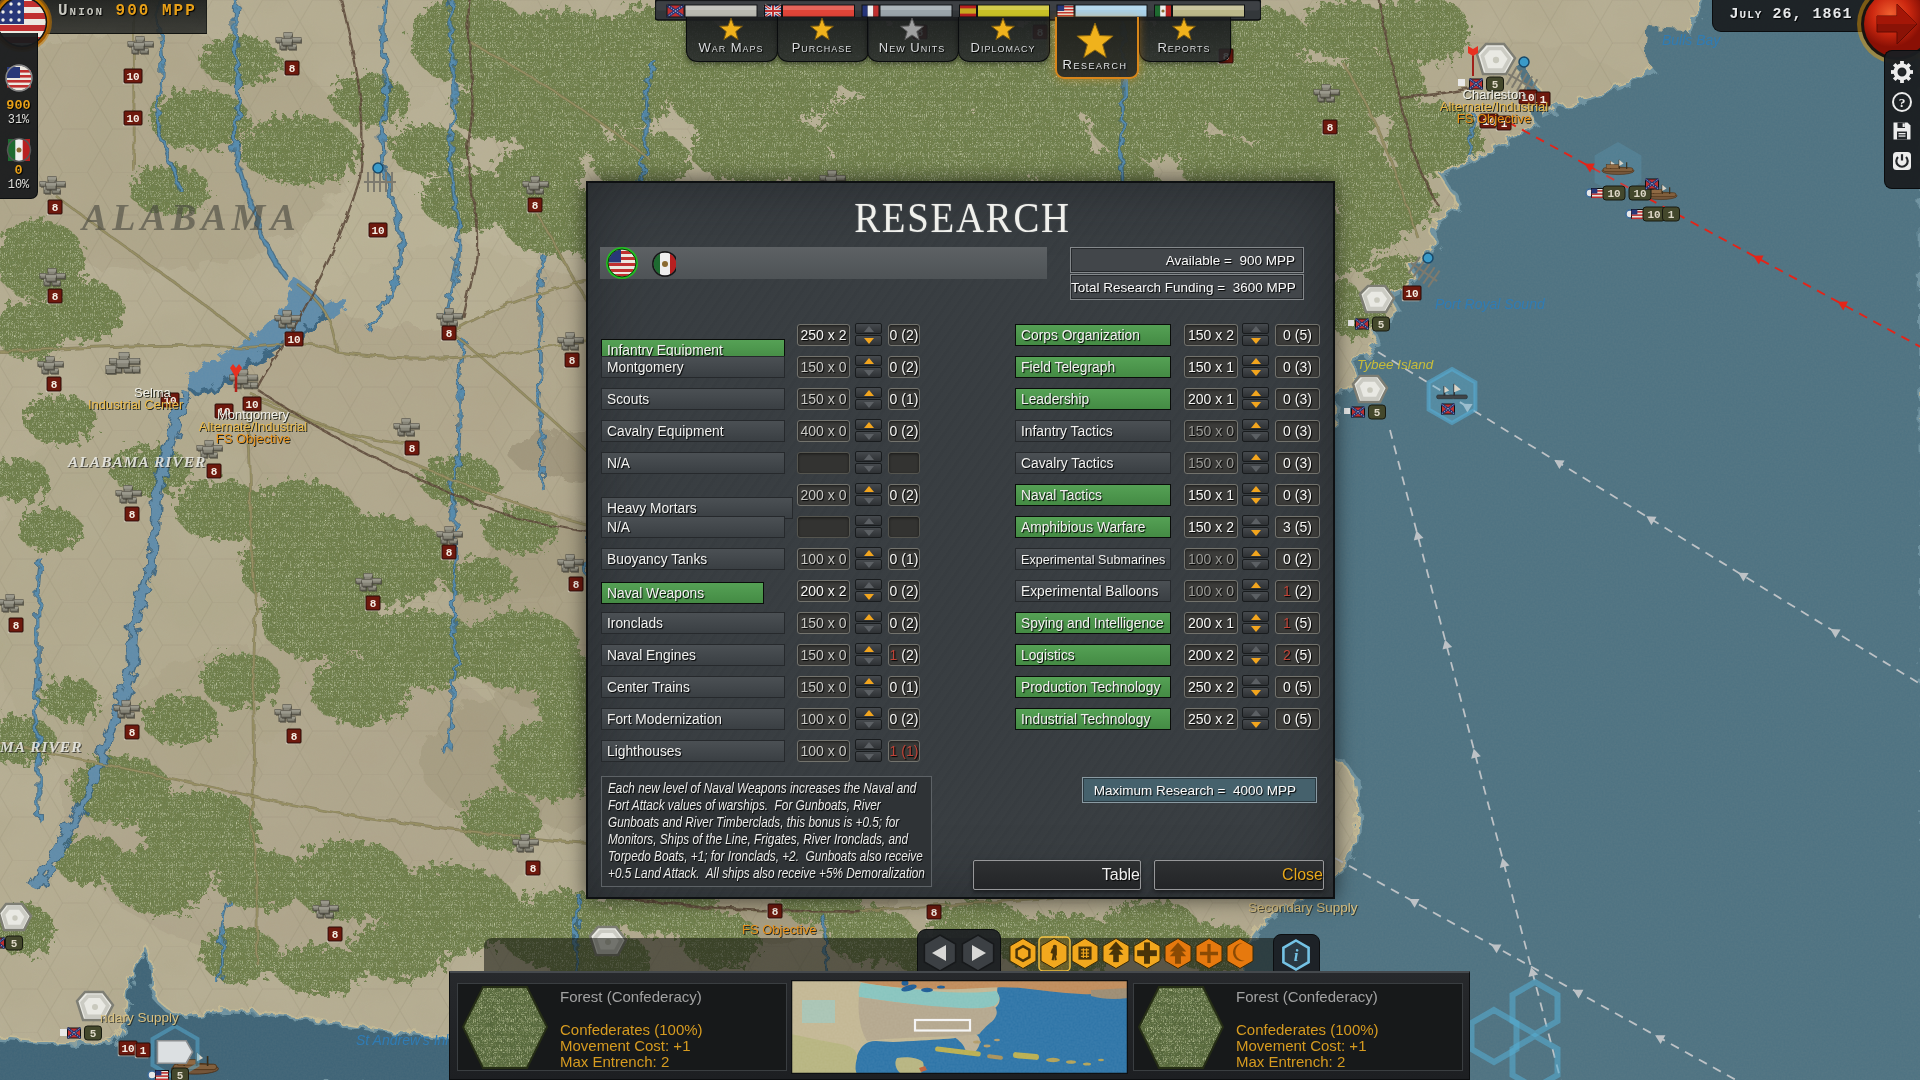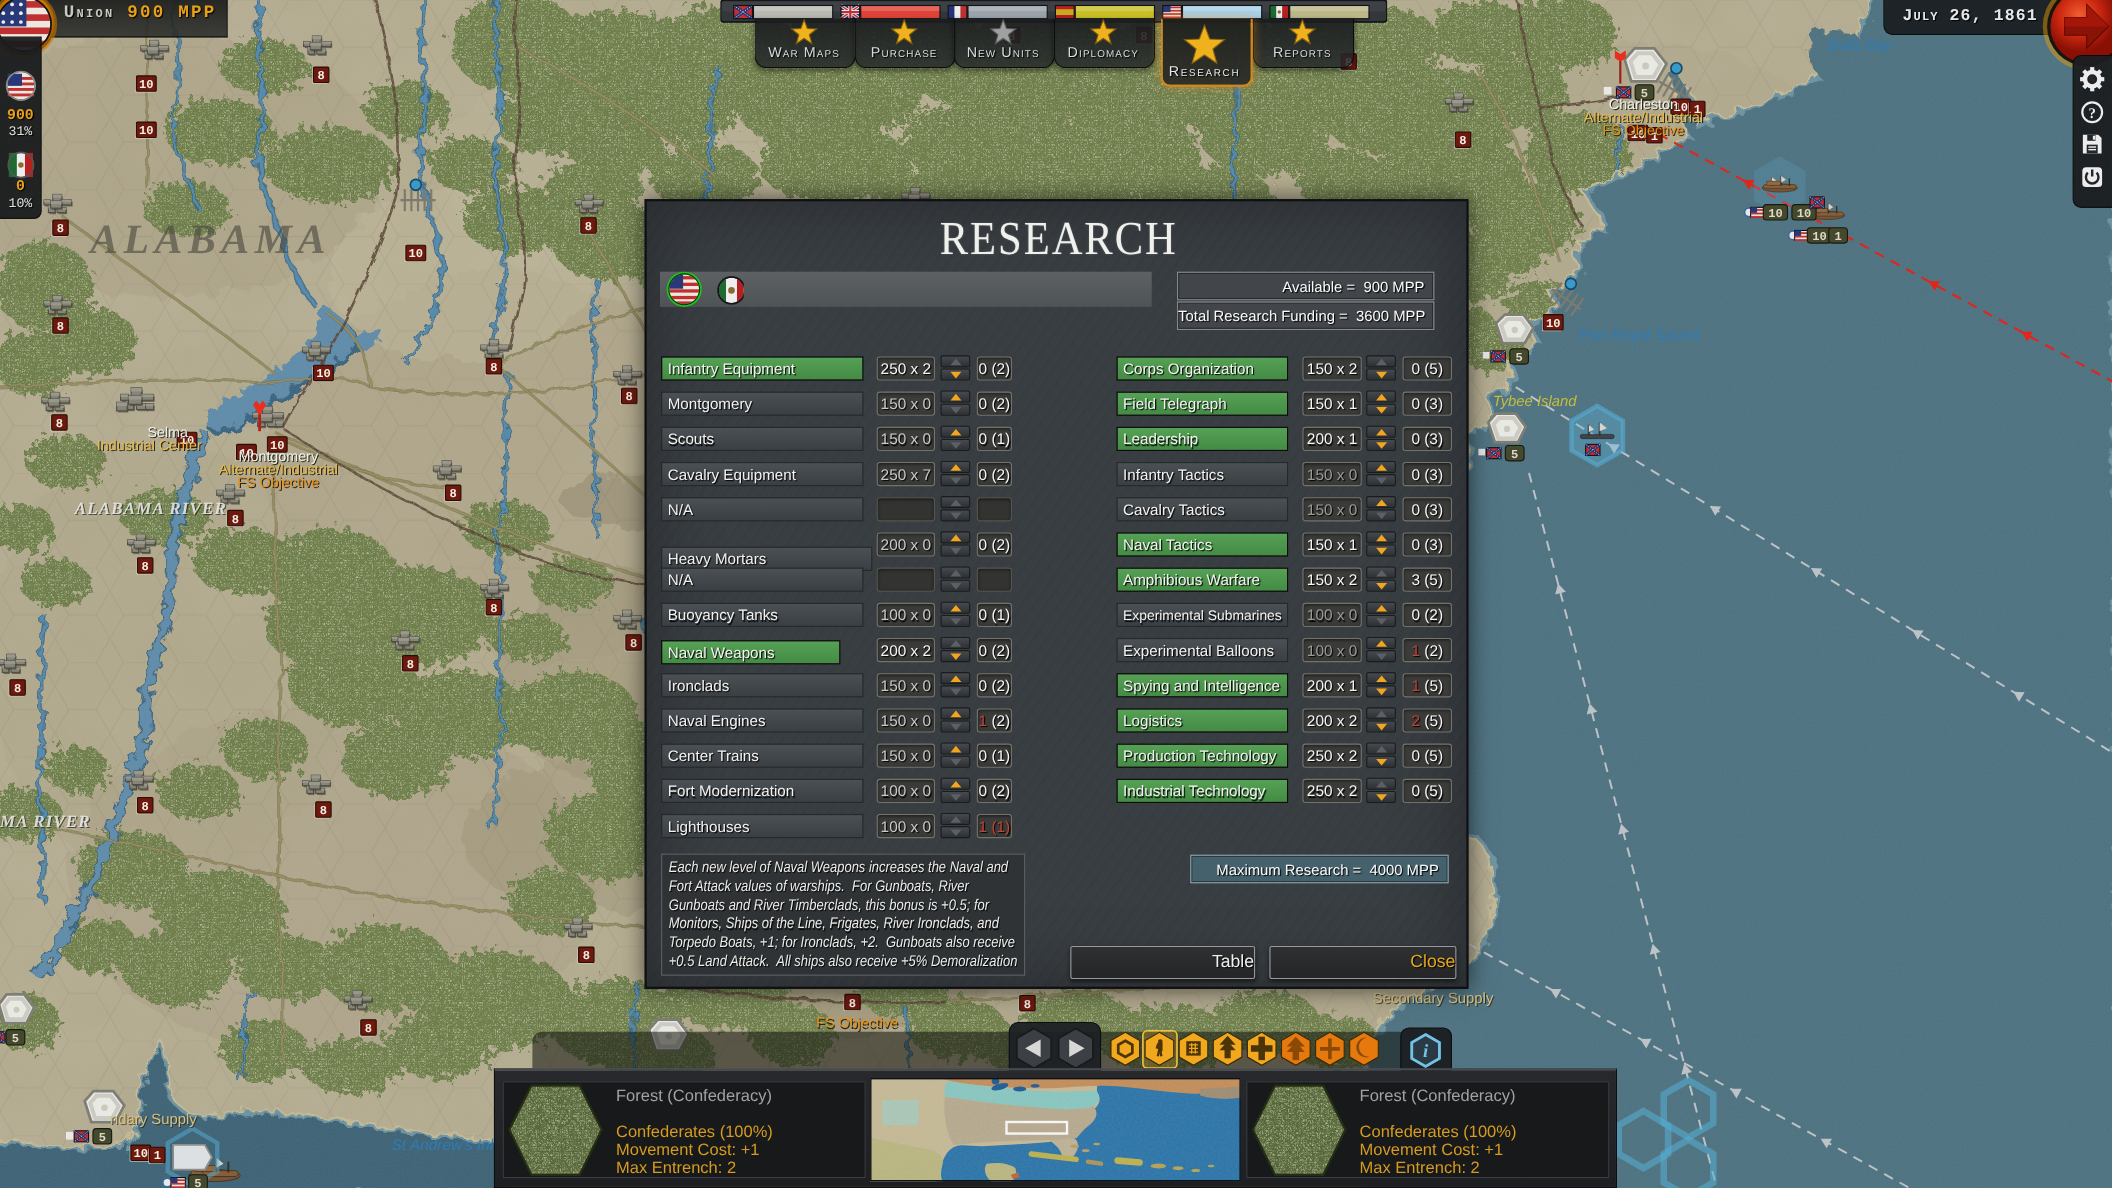--- a/index.html
+++ b/index.html
@@ -11,21 +11,21 @@
 #dlg .rd{color:#c04438}
 #dlg .ab{position:absolute;width:27px;height:11px;background:linear-gradient(180deg,#464a4e,#2e3134);border:1px solid #191c1e;border-radius:2px;box-sizing:border-box}
 #dlg .ab i{position:absolute;left:50%;top:50%;width:0;height:0;border-left:5.5px solid transparent;border-right:5.5px solid transparent}
 #dlg .ab i.up{transform:translate(-50%,-50%);border-bottom:6.5px solid #5c6064}
 #dlg .ab i.dn{transform:translate(-50%,-50%);border-top:6.5px solid #5c6064}
 #dlg .ab i.up.on{border-bottom-color:#f2a51e}
 #dlg .ab i.dn.on{border-top-color:#f2a51e}
 #dlg .infbox{position:absolute;width:234px;height:26px;line-height:25px;box-sizing:border-box;background:#42464a;border:1px solid #85898c;box-shadow:inset 0 0 0 1px #26292c;text-align:right;font-size:13.5px;color:#fafafa;text-shadow:1px 1px 1px #000;white-space:nowrap;padding-right:8px}
 #desc{position:absolute;left:13px;top:593px;width:331px;height:111px;box-sizing:border-box;background:#2f3336;border:1px solid #5d6266;padding:3px 6px;font-size:14px;line-height:16.9px;color:#ececea;white-space:nowrap;text-shadow:1px 1px 1px #000;overflow:visible}
 #desc i{display:inline-block;transform:scaleX(0.842);transform-origin:0 0}
-#maxr{position:absolute;left:494px;top:594px;width:235px;height:26px;line-height:25px;box-sizing:border-box;background:#45616c;border:1px solid #8a9aa2;box-shadow:inset 0 0 0 1px #2a3a42;text-align:right;font-size:13.5px;color:#fafafa;text-shadow:1px 1px 1px #000;white-space:nowrap;padding-right:8px}
+#maxr{position:absolute;left:494px;top:594px;width:235px;height:26px;line-height:25px;box-sizing:border-box;background:#45616c;border:1px solid #8a9aa2;box-shadow:inset 0 0 0 1px #2a3a42;text-align:right;font-size:13.5px;color:#fafafa;text-shadow:1px 1px 1px #000;white-space:nowrap;padding-right:20px}
 #dlg .btn{position:absolute;height:30px;line-height:28px;box-sizing:border-box;background:linear-gradient(180deg,#2e3032,#232527);border:1px solid #97989a;border-radius:2px;text-align:right;font-size:16px;text-shadow:1px 1px 1px #000;box-shadow:0 2px 4px rgba(0,0,0,0.5)}
 </style></head><body>
 <div id="stage">
     <svg id="map" width="1920" height="1080" viewBox="0 0 1920 1080" style="position:absolute;left:0;top:0">
 <defs>
 <filter id="rough" x="-20%" y="-20%" width="140%" height="140%">
   <feTurbulence type="fractalNoise" baseFrequency="0.045" numOctaves="3" seed="7" result="t"></feTurbulence>
   <feDisplacementMap in="SourceGraphic" in2="t" scale="22"></feDisplacementMap>
 </filter>
 <filter id="rough2" x="-25%" y="-25%" width="150%" height="150%">
@@ -1677,21 +1677,21 @@
         </defs>
 <g clip-path="url(#mxc)">
           <rect x="47" y="6" width="9" height="26" fill="#1e6a30"></rect>
           <rect x="66" y="6" width="9" height="26" fill="#b82020"></rect>
           <circle cx="61" cy="19" r="3" fill="#8a6a30"></circle>
         </g>
 <circle cx="61" cy="19" r="12" fill="none" stroke="#141416" stroke-width="1.2"></circle>
       </svg>
       <div class="infbox" style="left:482px;top:64px">Available =&nbsp; 900 MPP</div>
       <div class="infbox" style="left:482px;top:91px">Total Research Funding =&nbsp; 3600 MPP</div>
-      <div class="lab g" style="left:13px;top:141px;width:184px">Infantry Equipment</div>
+      <div class="lab g" style="left:13px;top:156px;width:184px">Infantry Equipment</div>
       <div class="box tw" style="left:209px;top:141px;width:53px">250 x 2</div>
       <div class="box tw" style="left:300px;top:141px;width:32px">0 (2)</div>
       <div class="ab" style="left:267px;top:140px">
         <i class="up off"></i>
       </div>
       <div class="ab" style="left:267px;top:152px">
         <i class="dn on"></i>
       </div>
       <div class="lab" style="left:13px;top:173px;width:184px">Montgomery</div>
       <div class="box tg" style="left:209px;top:173px;width:53px">150 x 0</div>
@@ -1705,21 +1705,21 @@
       <div class="lab" style="left:13px;top:205px;width:184px">Scouts</div>
       <div class="box tg" style="left:209px;top:205px;width:53px">150 x 0</div>
       <div class="box tw" style="left:300px;top:205px;width:32px">0 (1)</div>
       <div class="ab" style="left:267px;top:204px">
         <i class="up on"></i>
       </div>
       <div class="ab" style="left:267px;top:216px">
         <i class="dn off"></i>
       </div>
       <div class="lab" style="left:13px;top:237px;width:184px">Cavalry Equipment</div>
-      <div class="box tg" style="left:209px;top:237px;width:53px">250 x 7</div>
+      <div class="box tg" style="left:209px;top:237px;width:53px">400 x 0</div>
       <div class="box tw" style="left:300px;top:237px;width:32px">0 (2)</div>
       <div class="ab" style="left:267px;top:236px">
         <i class="up on"></i>
       </div>
       <div class="ab" style="left:267px;top:248px">
         <i class="dn off"></i>
       </div>
       <div class="lab" style="left:13px;top:269px;width:184px">N/A</div>
       <div class="box empty" style="left:209px;top:269px;width:53px"></div>
       <div class="box empty" style="left:300px;top:269px;width:32px"></div>

